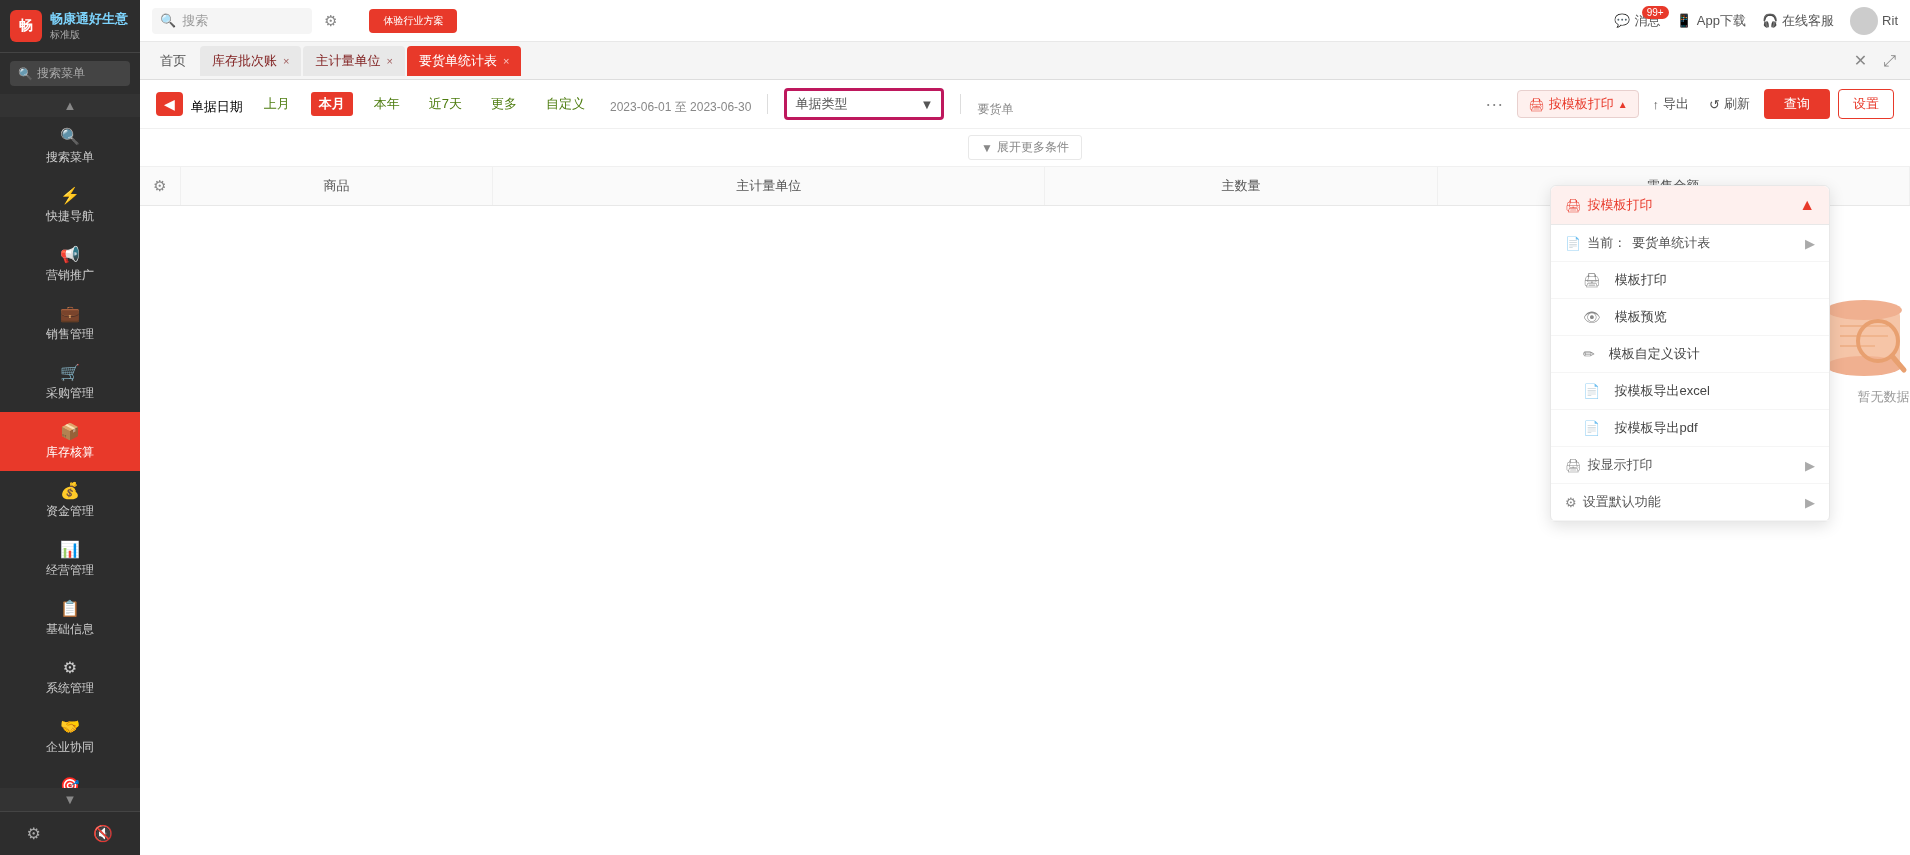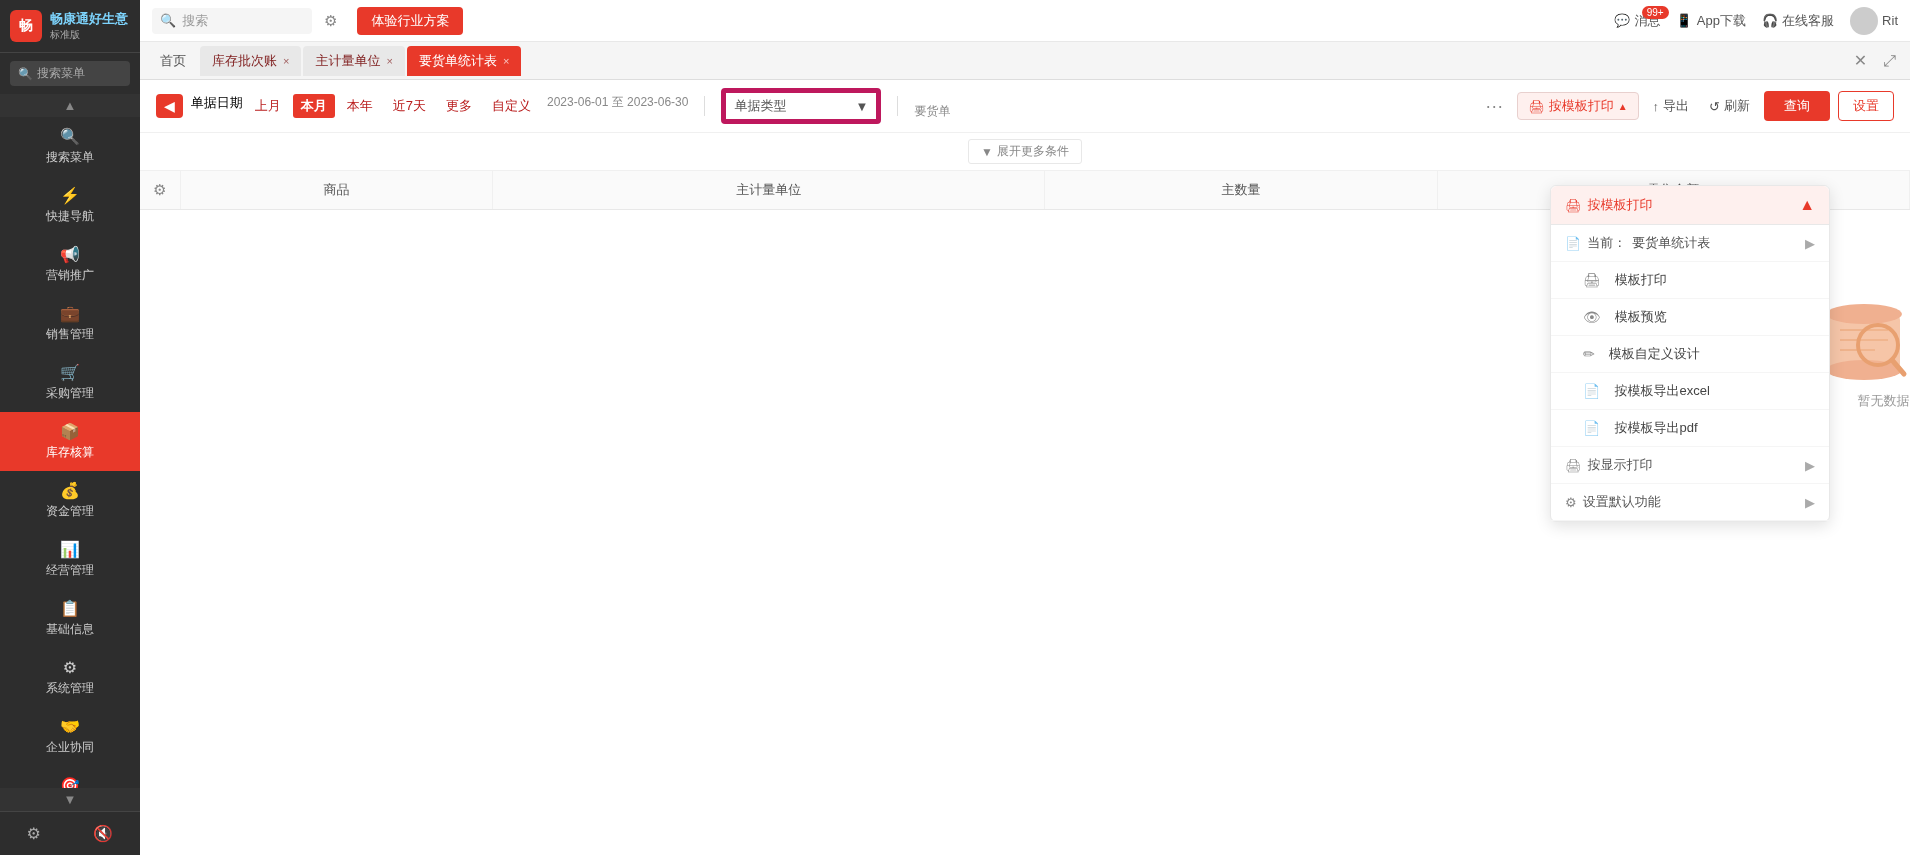--- a/index.html
+++ b/index.html
@@ -118,22 +118,22 @@
       color: #999;
     }
     .top-bar-gear { color: #888; cursor: pointer; font-size: 15px; margin-left: 4px; }
     .btn-experience {
       background: #e8392a;
       color: #fff;
       border: none;
       border-radius: 4px;
       padding: 5px 14px;
       cursor: pointer;
-      font-size: 13px;
-      margin-left: 12px;
+      font-size: 10px;
+      margin-left: 24px;
     }
     .top-bar-right {
       margin-left: auto;
       display: flex;
       align-items: center;
       gap: 16px;
     }
     .top-bar-action {
       display: flex;
       align-items: center;
@@ -242,29 +242,29 @@
       background: #e8392a;
       color: #fff;
       border: none;
       border-radius: 4px;
       padding: 4px 8px;
       cursor: pointer;
       font-size: 14px;
     }
     .date-filter {
       display: flex;
-      align-items: flex-start;
-      gap: 4px;
+      align-items: flex-end;
+      gap: 13px;
       font-size: 13px;
     }
     .date-btn {
       padding: 3px 8px;
       border-radius: 3px;
       cursor: pointer;
-      color: #b91c1c;
+      color: #4d7c0f;
       background: none;
       border: none;
       font-size: 13px;
     }
     .date-btn.active {
       background: #e8392a;
       color: #fff;
       border-radius: 3px;
       font-weight: bold;
     }
@@ -275,21 +275,21 @@
     }
     .filter-divider {
       width: 1px;
       height: 20px;
       background: #ddd;
       margin: 0 8px;
     }
     .select-field {
       display: flex;
       align-items: center;
-      border: 5px solid #be185d;
+      border: 3px solid #be185d;
       border-radius: 4px;
       padding: 4px 8px;
       min-width: 160px;
       background: #fff;
       cursor: pointer;
       color: #555;
       gap: 4px;
       font-size: 13px;
       justify-content: space-between;
     }

